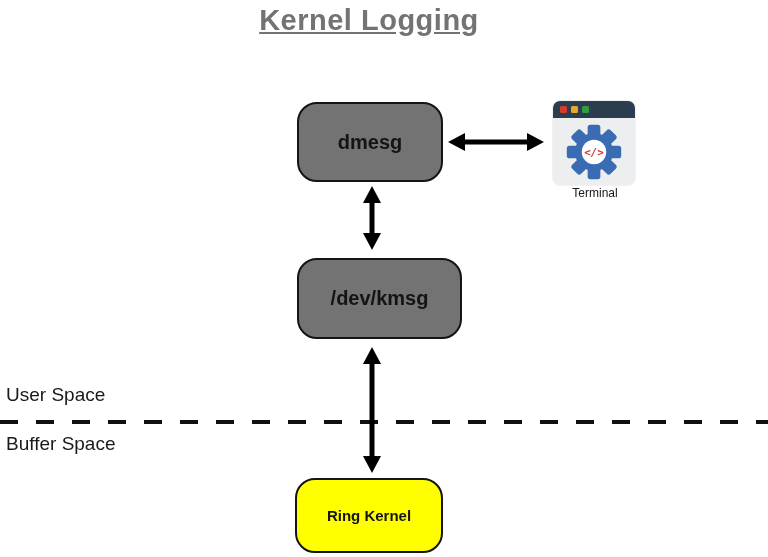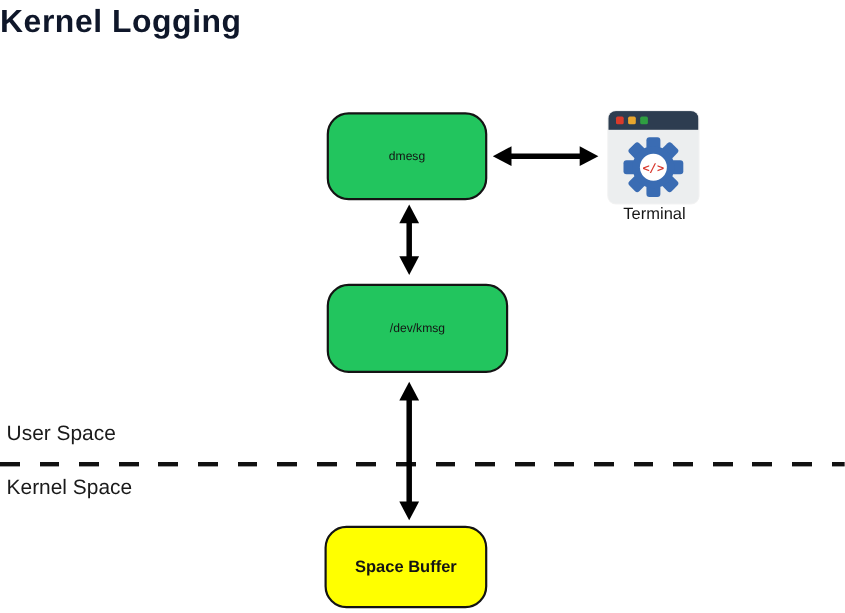--- a/index.html
+++ b/index.html
@@ -2,27 +2,27 @@
 <html><head>
 <meta charset="utf-8">
 <style>
   html,body{margin:0;padding:0;}
   body{
     width:768px;height:557px;position:relative;background:#ffffff;
     font-family:"Liberation Sans", sans-serif;color:#111;overflow:hidden;
   }
   .abs{position:absolute;}
   .title{
-    left:0;top:4px;width:738px;
-    font-size:29px;font-weight:700;letter-spacing:0.5px;color:#0f172a;
+    left:0;top:4px;width:738px;text-align:center;
+    font-size:29px;font-weight:700;letter-spacing:0.5px;color:#737373;text-decoration:underline;
   }
   .node{
-    border:2.5px solid #141414;border-radius:20px;background:#22c55e;
+    border:2.5px solid #141414;border-radius:20px;background:#737373;
     display:flex;align-items:center;justify-content:center;
-    font-size:11px;font-weight:400;color:#141414;box-sizing:border-box;
+    font-size:20px;font-weight:700;color:#141414;box-sizing:border-box;
   }
   .node-dmesg{left:297px;top:102px;width:146px;height:80px;}
   .node-kmsg{left:297px;top:258px;width:165px;height:81px;}
   .node-ring{
     left:295px;top:478px;width:148px;height:75px;background:#ffff00;
     font-weight:600;font-size:15px;
   }
   .divider{
     left:0;top:420px;width:768px;height:4px;
     background:repeating-linear-gradient(90deg,#111 0 18px,transparent 18px 36px);
@@ -31,39 +31,39 @@
   .label-user{left:6px;top:384px;}
   .label-kernel{left:6px;top:433px;}
   .terminal-window{
     left:553px;top:101px;width:82px;height:84px;border-radius:7px;
     background:#eceeef;overflow:hidden;box-shadow:0 0 0 1px rgba(0,0,0,0.05);
   }
   .terminal-header{width:100%;height:17px;background:#2d3d50;display:flex;align-items:center;}
   .terminal-body{width:100%;height:67px;display:flex;align-items:center;justify-content:center;}
   .terminal-label{
     left:540px;top:186px;width:110px;text-align:center;
-    font-size:15px;font-weight:500;color:#161616;
+    font-size:12px;font-weight:500;color:#161616;
   }
   svg{display:block;}
 </style>
 </head>
 <body>
 
 <div class="abs title">Kernel Logging</div>
 
 <div class="abs node node-dmesg">
   <span>dmesg</span>
 </div>
 
 <div class="abs node node-kmsg">
   <span>/dev/kmsg</span>
 </div>
 
 <div class="abs node node-ring">
-  <span>Space Buffer</span>
+  <span>Ring Kernel</span>
 </div>
 
 <div class="abs terminal-window">
   <div class="terminal-header">
     <svg width="40" height="17" viewBox="0 0 40 17">
       <rect x="7" y="5" width="7" height="7" rx="1.5" fill="#d93b2b"></rect>
       <rect x="18" y="5" width="7" height="7" rx="1.5" fill="#e8a62e"></rect>
       <rect x="29" y="5" width="7" height="7" rx="1.5" fill="#2f9e41"></rect>
     </svg>
   </div>
@@ -82,21 +82,21 @@
       </g>
       <circle cx="0" cy="0" r="13.5" fill="#ffffff"></circle>
       <text x="0" y="4.5" text-anchor="middle" font-family="DejaVu Sans Mono, monospace" font-size="12" font-weight="bold" font-style="italic" fill="#d8382e">&lt;/&gt;</text>
     </svg>
   </div>
 </div>
 <div class="abs terminal-label">Terminal</div>
 
 <div class="abs space-label label-user">User Space</div>
 <div class="abs divider"></div>
-<div class="abs space-label label-kernel">Kernel Space</div>
+<div class="abs space-label label-kernel">Buffer Space</div>
 
 <svg class="abs" style="left:446px;top:129px;" width="100" height="26" viewBox="0 0 100 26">
   <line x1="15" y1="13" x2="85" y2="13" stroke-width="5" stroke="#000000"></line>
   <polygon points="2,13 19,4 19,22" fill="#000000"></polygon>
   <polygon points="98,13 81,4 81,22" fill="#000000"></polygon>
 </svg>
 
 <svg class="abs" style="left:359px;top:184px;" width="26" height="68" viewBox="0 0 26 68">
   <line x1="13" y1="15" x2="13" y2="53" stroke-width="5" stroke="#000000"></line>
   <polygon points="13,2 4,19 22,19" fill="#000000"></polygon>

